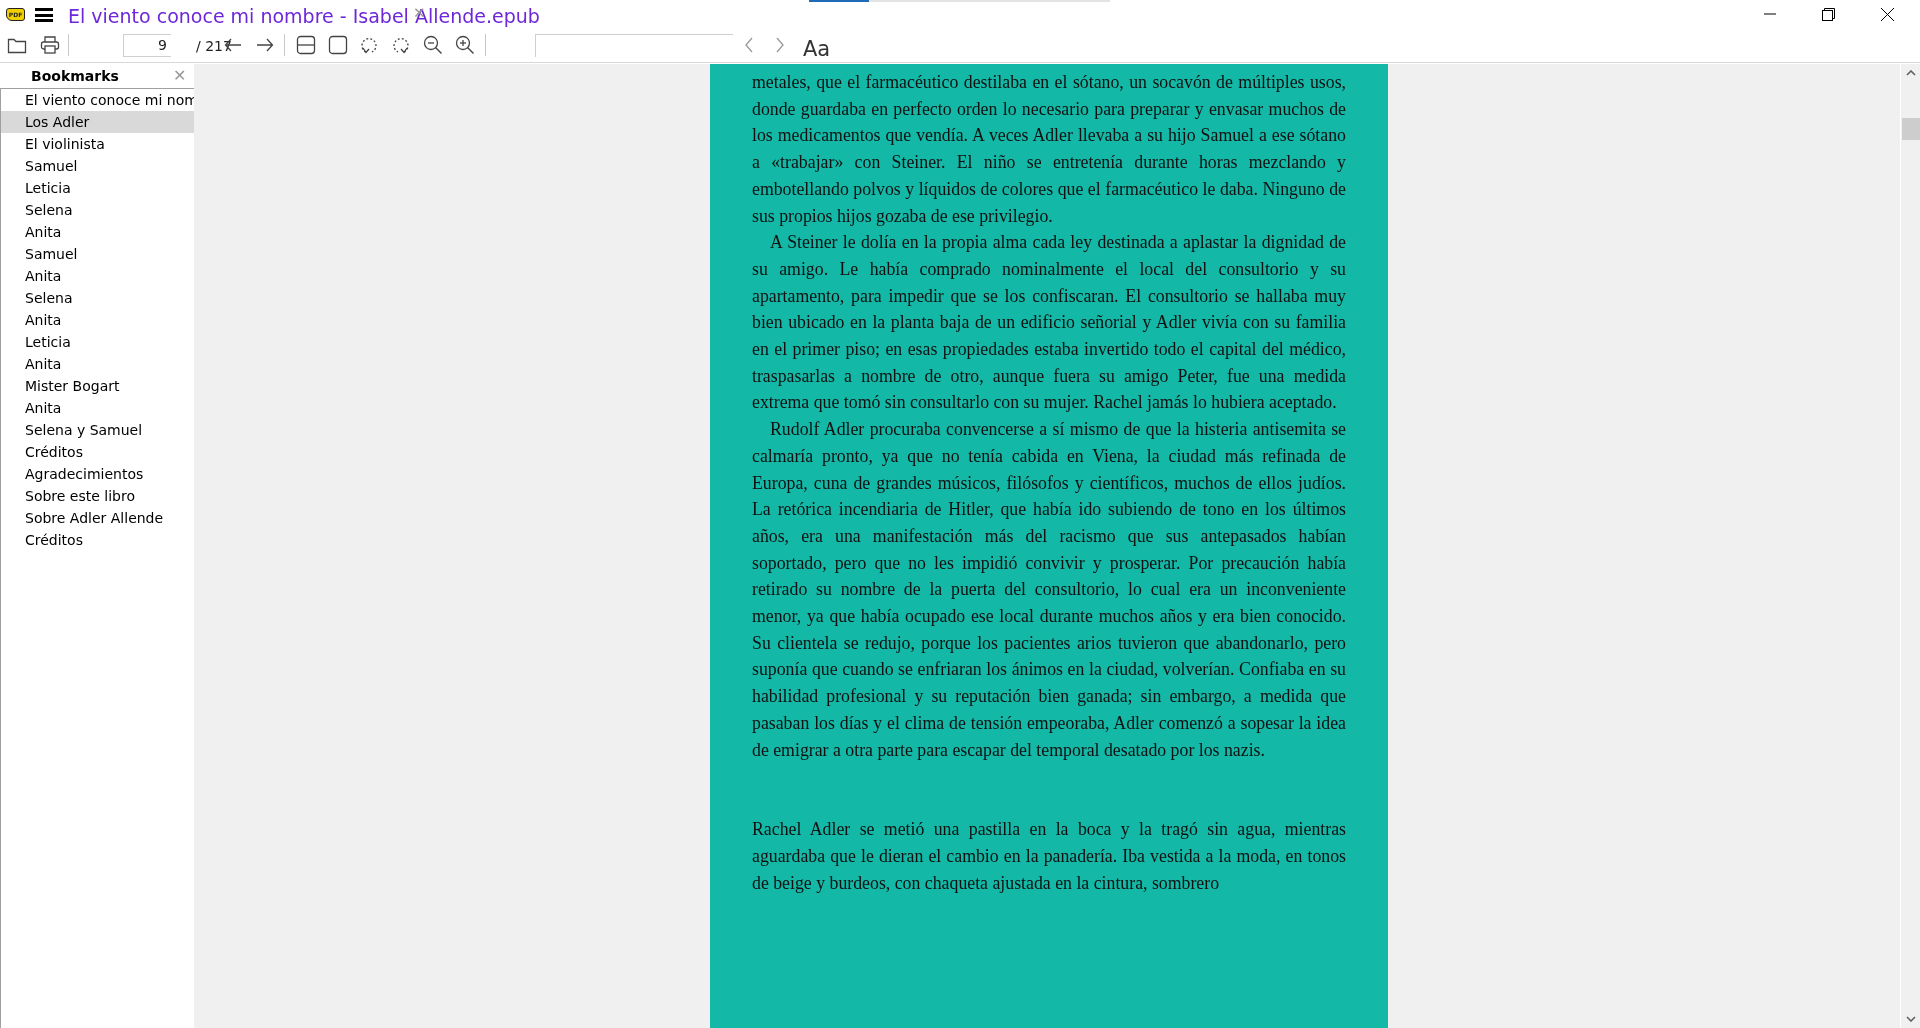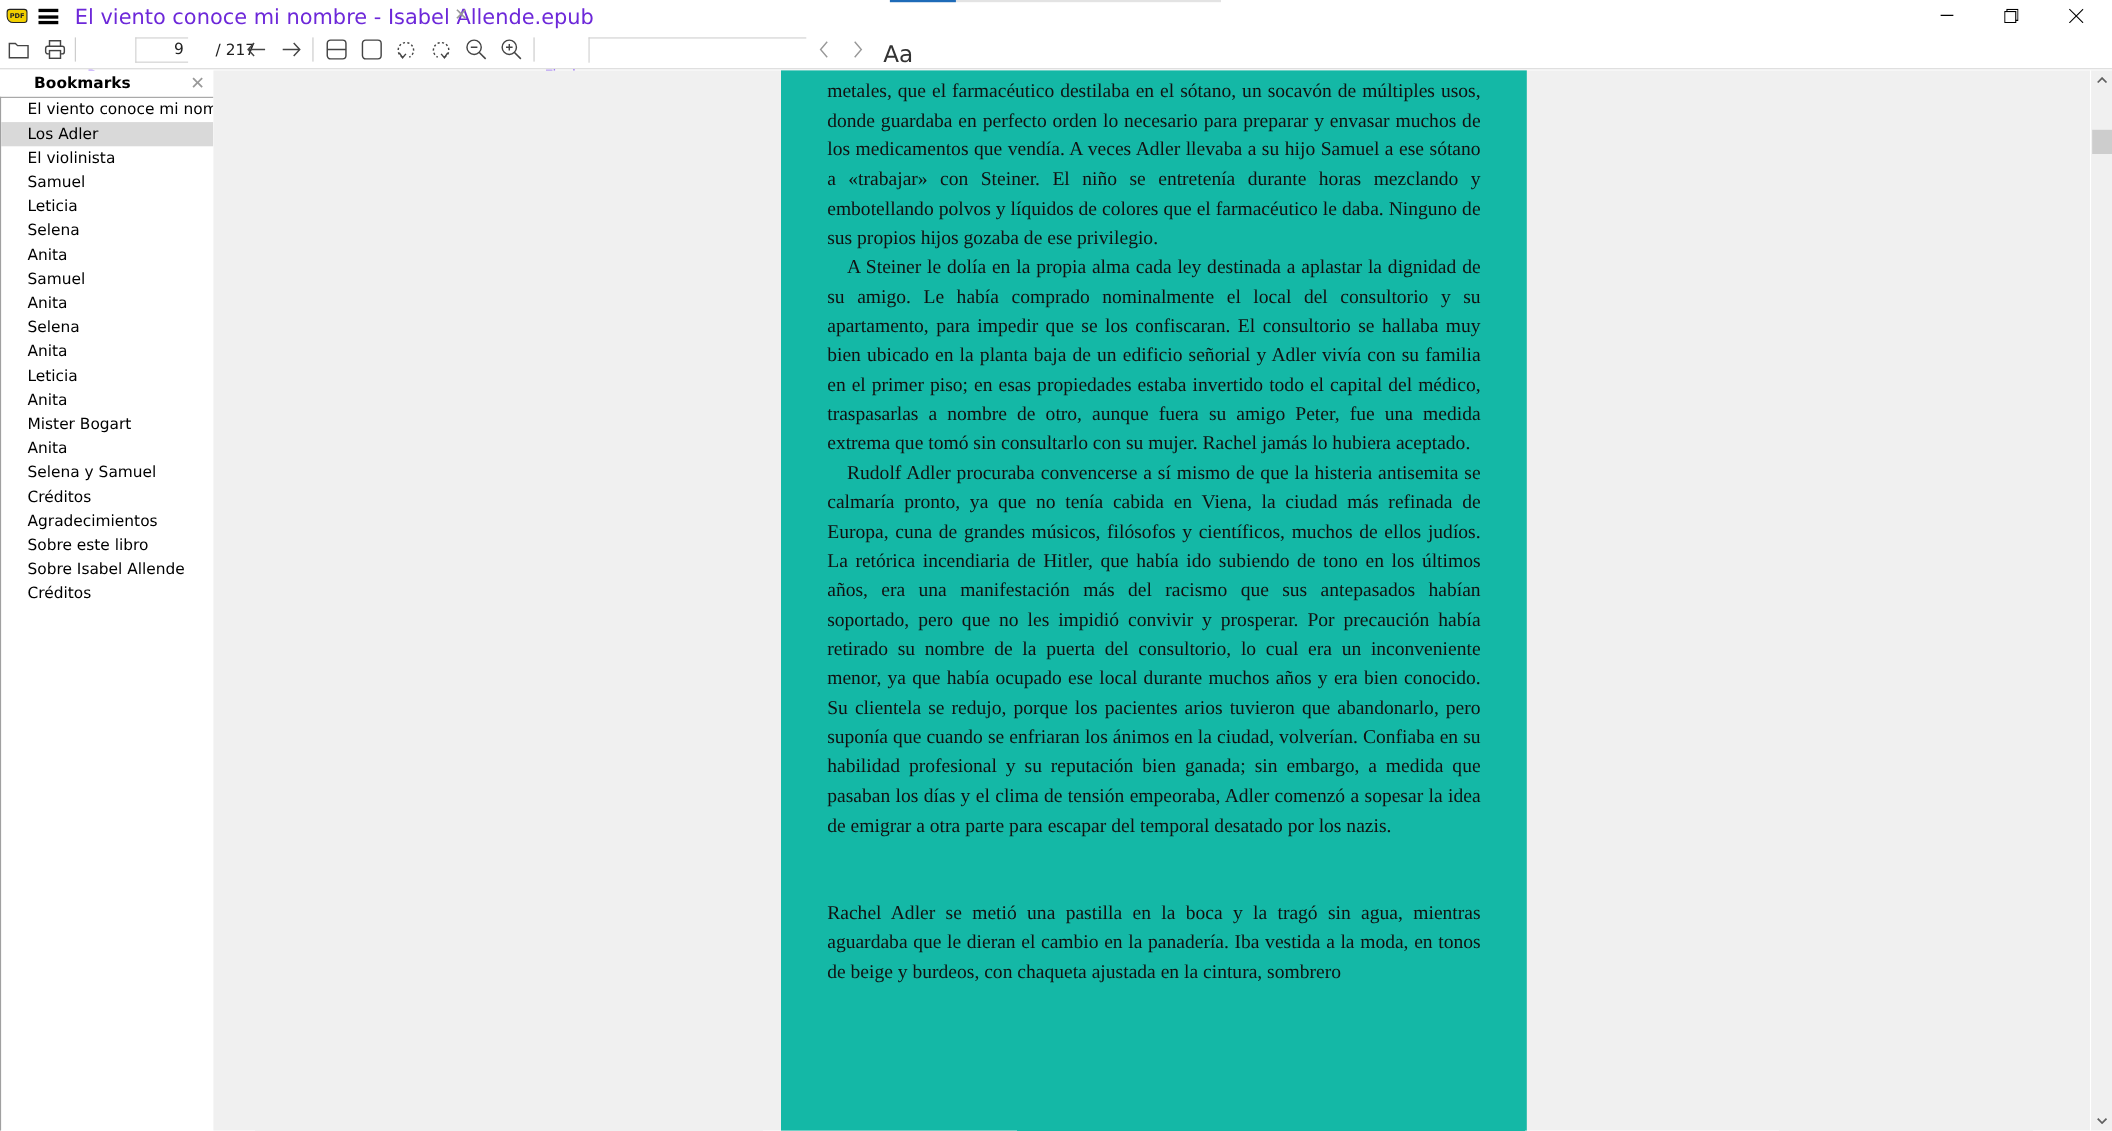--- a/index.html
+++ b/index.html
@@ -182,21 +182,21 @@
       <div class="sb-item">Selena</div>
       <div class="sb-item">Anita</div>
       <div class="sb-item">Leticia</div>
       <div class="sb-item">Anita</div>
       <div class="sb-item">Mister Bogart</div>
       <div class="sb-item">Anita</div>
       <div class="sb-item">Selena y Samuel</div>
       <div class="sb-item">Créditos</div>
       <div class="sb-item">Agradecimientos</div>
       <div class="sb-item">Sobre este libro</div>
-      <div class="sb-item">Sobre Isabel Allende</div>
+      <div class="sb-item">Sobre Adler Allende</div>
       <div class="sb-item">Créditos</div>
     </div>
 </div>
 
 <div class="doc-area">
   <div class="page">
     <div class="page-text">
       <p class="noindent">metales, que el farmacéutico destilaba en el sótano, un socavón de múltiples usos, donde guardaba en perfecto orden lo necesario para preparar y envasar muchos de los medicamentos que vendía. A veces Adler llevaba a su hijo Samuel a ese sótano a «trabajar» con Steiner. El niño se entretenía durante horas mezclando y embotellando polvos y líquidos de colores que el farmacéutico le daba. Ninguno de sus propios hijos gozaba de ese privilegio.</p>
       <p>A Steiner le dolía en la propia alma cada ley destinada a aplastar la dignidad de su amigo. Le había comprado nominalmente el local del consultorio y su apartamento, para impedir que se los confiscaran. El consultorio se hallaba muy bien ubicado en la planta baja de un edificio señorial y Adler vivía con su familia en el primer piso; en esas propiedades estaba invertido todo el capital del médico, traspasarlas a nombre de otro, aunque fuera su amigo Peter, fue una medida extrema que tomó sin consultarlo con su mujer. Rachel jamás lo hubiera aceptado.</p>
       <p>Rudolf Adler procuraba convencerse a sí mismo de que la histeria antisemita se calmaría pronto, ya que no tenía cabida en Viena, la ciudad más refinada de Europa, cuna de grandes músicos, filósofos y científicos, muchos de ellos judíos. La retórica incendiaria de Hitler, que había ido subiendo de tono en los últimos años, era una manifestación más del racismo que sus antepasados habían soportado, pero que no les impidió convivir y prosperar. Por precaución había retirado su nombre de la puerta del consultorio, lo cual era un inconveniente menor, ya que había ocupado ese local durante muchos años y era bien conocido. Su clientela se redujo, porque los pacientes arios tuvieron que abandonarlo, pero suponía que cuando se enfriaran los ánimos en la ciudad, volverían. Confiaba en su habilidad profesional y su reputación bien ganada; sin embargo, a medida que pasaban los días y el clima de tensión empeoraba, Adler comenzó a sopesar la idea de emigrar a otra parte para escapar del temporal desatado por los nazis.</p>

